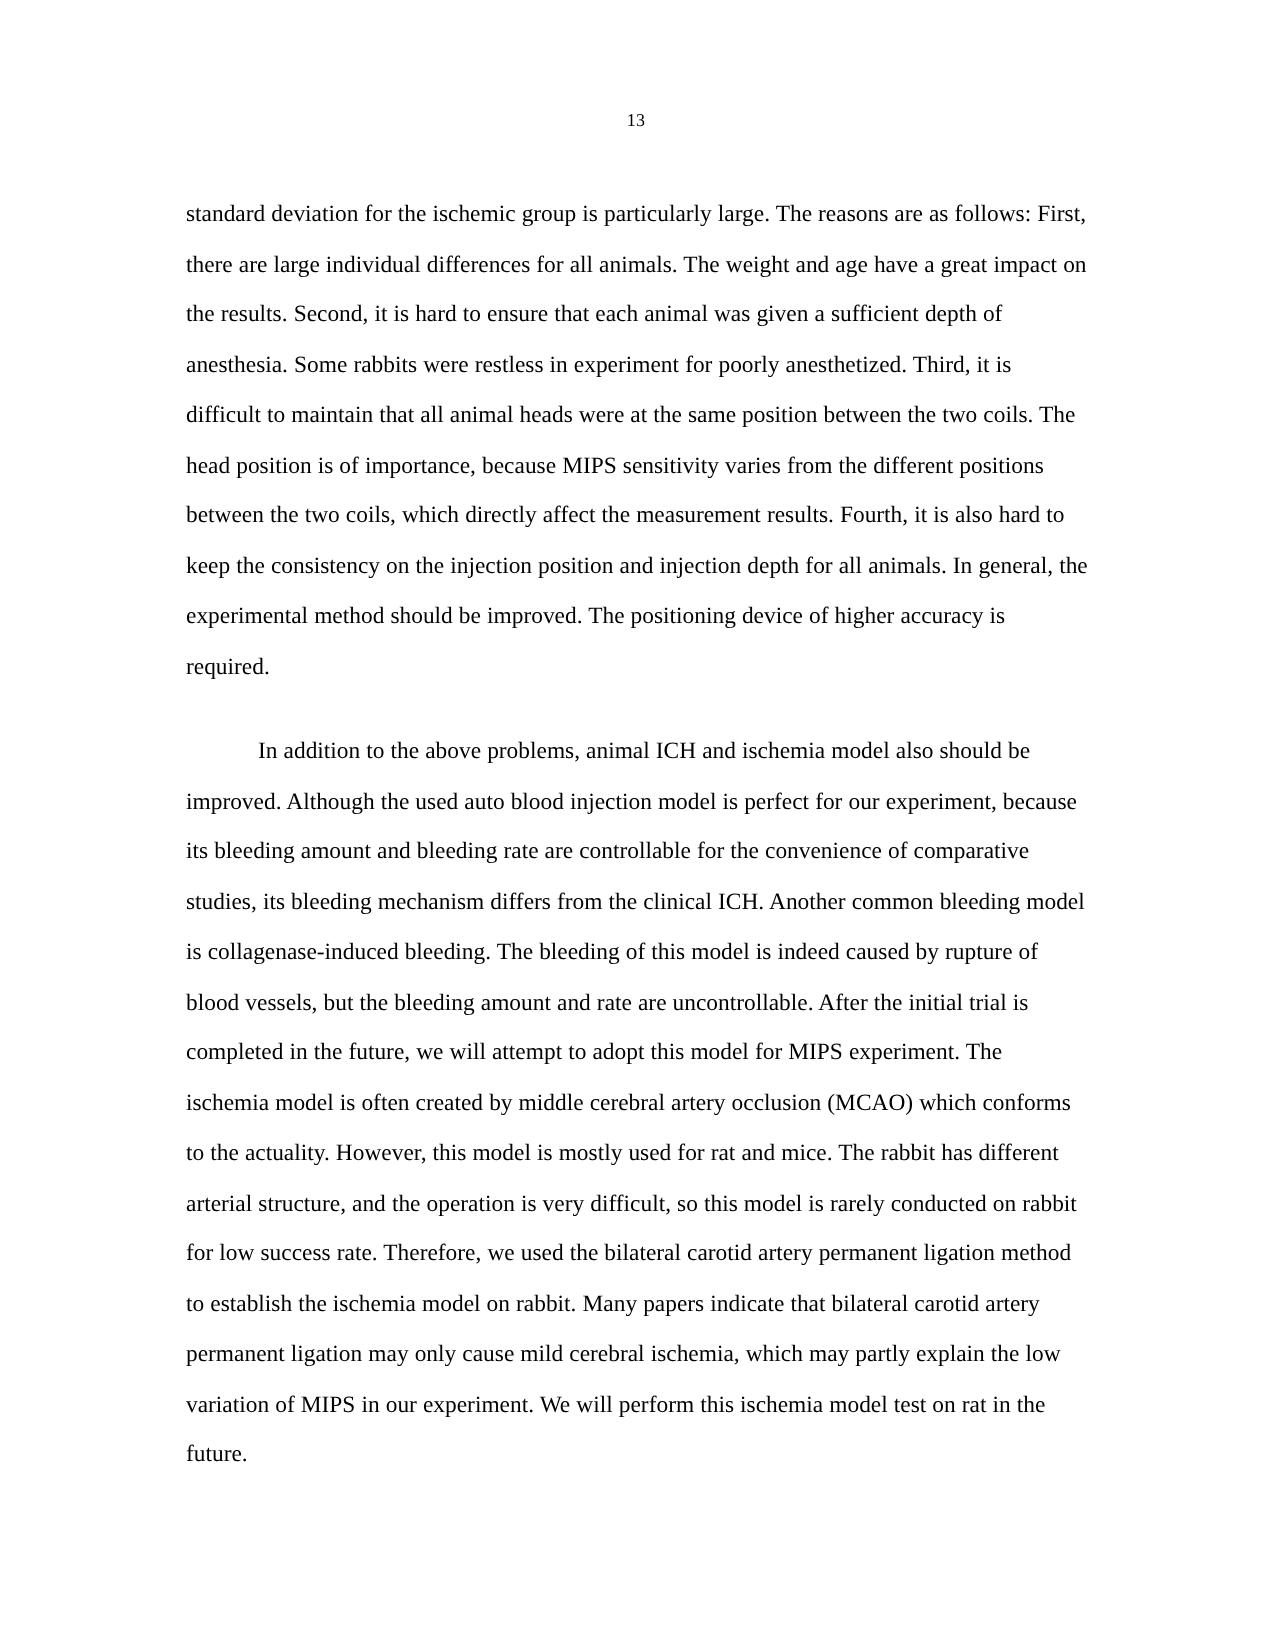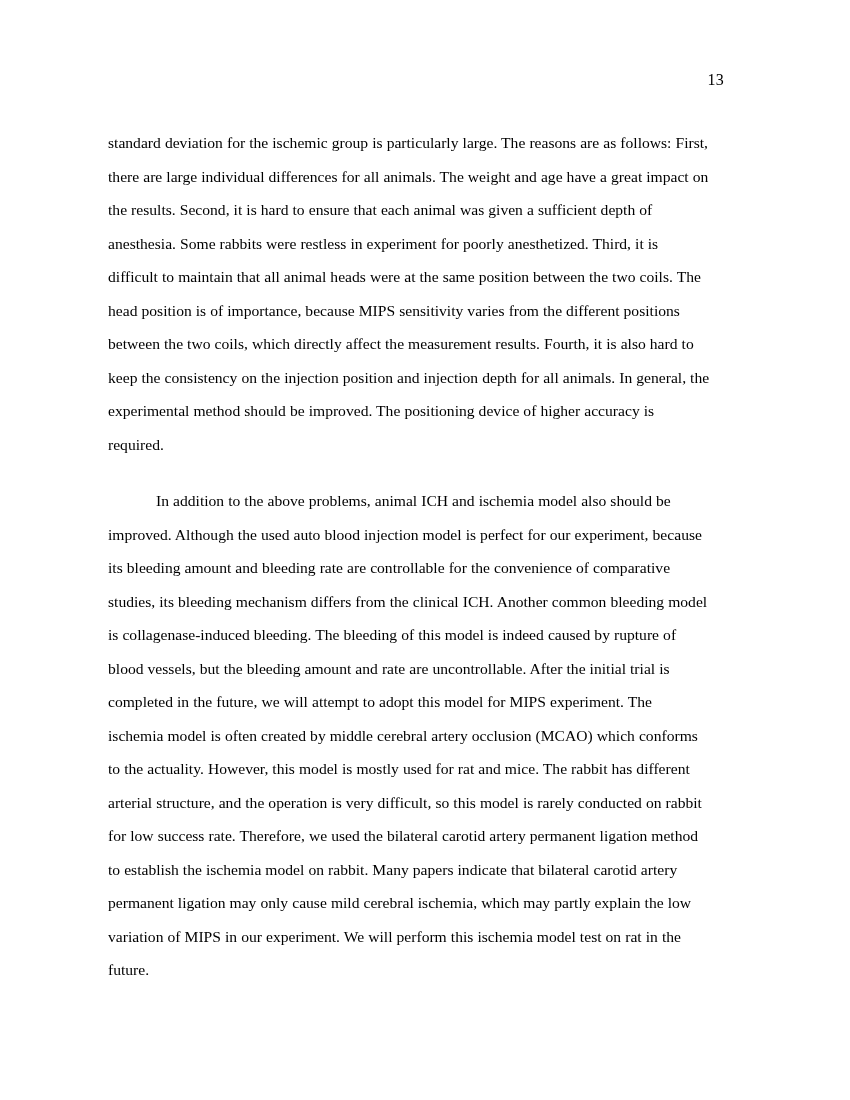--- a/index.html
+++ b/index.html
@@ -21,30 +21,30 @@
     background: #ffffff;
     overflow: hidden;
     box-sizing: border-box;
   }
   
   .folio {
     position: absolute;
     top: 70px;
     left: 124px;
     width: 600px;
-    text-align: right;
-    font-size: 16px;
+    text-align: center;
+    font-size: 12px;
     line-height: 20px;
     letter-spacing: 0.2px;
   }
   
   .text-column {
     position: absolute;
     top: 126px;
-    left: 108px;
+    left: 124px;
     width: 602px;
   }
   .para {
     margin: 0;
     padding: 0;
     font-size: 15.6px;
     line-height: 33.5px;
     text-align: left;
     text-indent: 0;
     word-spacing: 0.15px;

